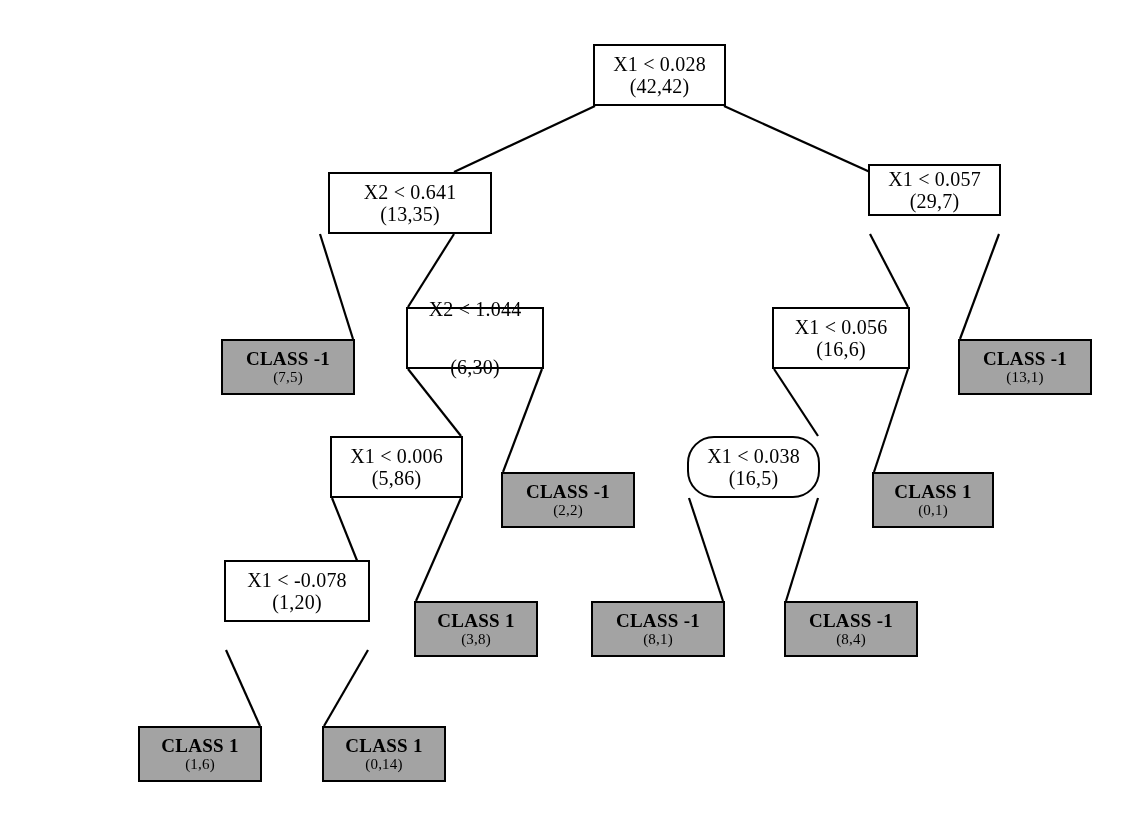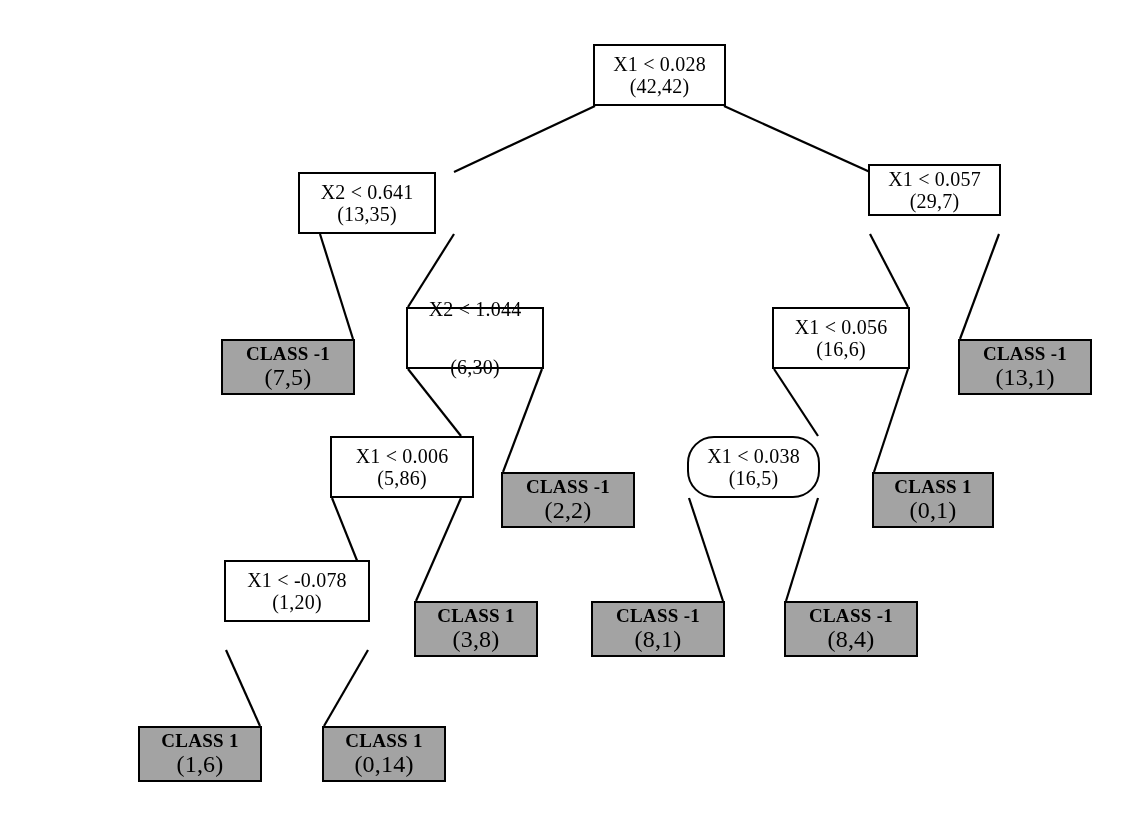--- a/index.html
+++ b/index.html
@@ -53,21 +53,21 @@
     font-size: 20px;
     letter-spacing: 0.2px;
   }
   .node-leaf .node-line1 {
     font-weight: bold;
     font-size: 19px;
     letter-spacing: 0.3px;
   }
   .node-leaf .node-line2 {
     font-weight: normal;
-    font-size: 24px;
+    font-size: 15px;
   }
 </style>
 </head>
 <body>
 
 <div id="tree-figure">
   <svg id="tree-svg" viewBox="0 0 1138 823" preserveAspectRatio="none">
       <line x1="595" y1="106" x2="454" y2="172" class="edge-line"></line>
       <line x1="724" y1="106" x2="870" y2="172" class="edge-line"></line>
       <line x1="320" y1="234" x2="353" y2="339" class="edge-line"></line>
@@ -83,21 +83,21 @@
       <line x1="689" y1="498" x2="723" y2="601" class="edge-line"></line>
       <line x1="818" y1="498" x2="786" y2="601" class="edge-line"></line>
       <line x1="226" y1="650" x2="260" y2="726" class="edge-line"></line>
       <line x1="368" y1="650" x2="324" y2="726" class="edge-line"></line>
     </svg>
   <div id="node-layer">
       <div class="node-box node-internal" style="left: 593px; top: 44px; width: 133px; height: 62px;">
         <div class="node-line1">X1 &lt; 0.028</div>
         <div class="node-line2">(42,42)</div>
       </div>
-      <div class="node-box node-internal" style="left: 298px; top: 172px; width: 138px; height: 62px; justify-content: center;">
+      <div class="node-box node-internal" style="left: 328px; top: 172px; width: 164px; height: 62px; justify-content: center;">
         <div class="node-line1">X2 &lt; 0.641</div>
         <div class="node-line2">(13,35)</div>
       </div>
       <div class="node-box node-internal" style="left: 868px; top: 164px; width: 133px; height: 52px;">
         <div class="node-line1">X1 &lt; 0.057</div>
         <div class="node-line2">(29,7)</div>
       </div>
       <div class="node-box node-leaf" style="left: 221px; top: 339px; width: 134px; height: 56px;">
         <div class="node-line1">CLASS -1</div>
         <div class="node-line2">(7,5)</div>
@@ -107,21 +107,21 @@
         <div class="node-line2">(6,30)</div>
       </div>
       <div class="node-box node-internal" style="left: 772px; top: 307px; width: 138px; height: 62px;">
         <div class="node-line1">X1 &lt; 0.056</div>
         <div class="node-line2">(16,6)</div>
       </div>
       <div class="node-box node-leaf" style="left: 958px; top: 339px; width: 134px; height: 56px;">
         <div class="node-line1">CLASS -1</div>
         <div class="node-line2">(13,1)</div>
       </div>
-      <div class="node-box node-internal" style="left: 330px; top: 436px; width: 144px; height: 62px;">
+      <div class="node-box node-internal" style="left: 330px; top: 436px; width: 133px; height: 62px;">
         <div class="node-line1">X1 &lt; 0.006</div>
         <div class="node-line2">(5,86)</div>
       </div>
       <div class="node-box node-leaf" style="left: 501px; top: 472px; width: 134px; height: 56px;">
         <div class="node-line1">CLASS -1</div>
         <div class="node-line2">(2,2)</div>
       </div>
       <div class="node-box node-internal" style="left: 687px; top: 436px; width: 133px; height: 62px; border-radius: 27px;">
         <div class="node-line1">X1 &lt; 0.038</div>
         <div class="node-line2">(16,5)</div>

